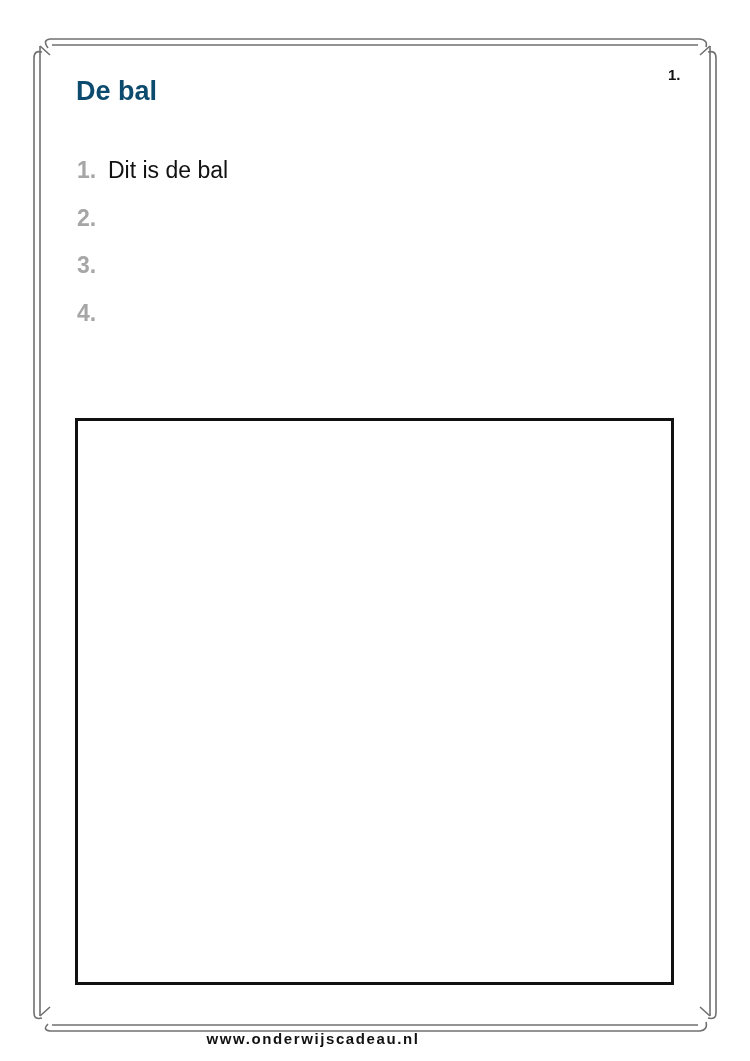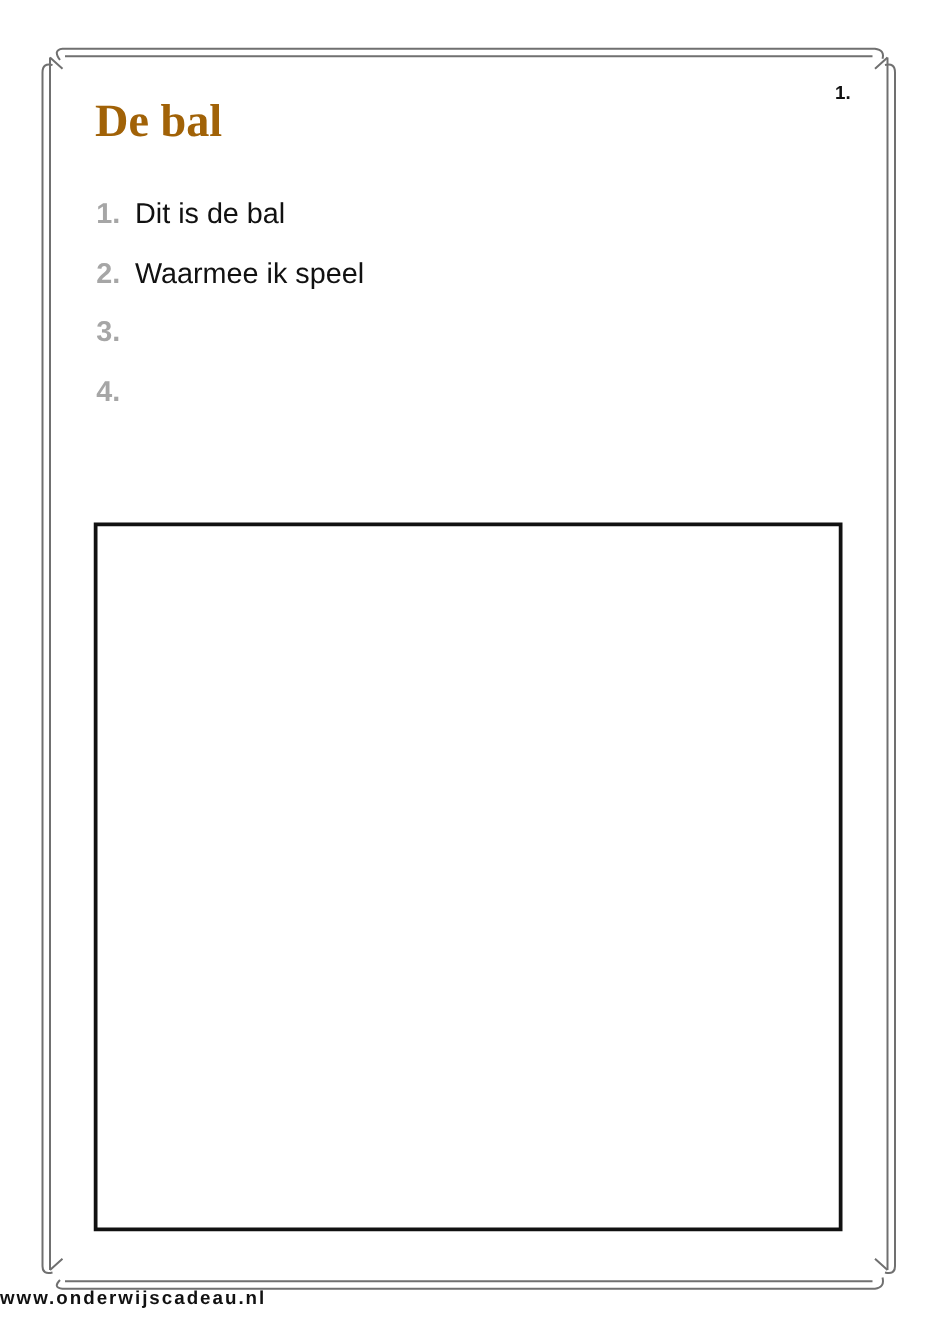--- a/index.html
+++ b/index.html
@@ -1,24 +1,24 @@
 <!DOCTYPE html>
 <html><head>
   <meta charset="utf-8">
   <style>
     html, body { margin: 0; padding: 0; background: #ffffff; }
     body { width: 750px; height: 1061px; position: relative; overflow: hidden; font-family: "Liberation Sans", "DejaVu Sans", sans-serif; }
     .frame-svg { position: absolute; left: 0; top: 0; }
-    .title { position: absolute; left: 76px; top: 76px; font-size: 37px; font-weight: bold; color: #a16207; margin: 0; font-family: Liberation Serif, serif; }
+    .title { position: absolute; left: 76px; top: 76px; font-size: 27px; font-weight: bold; color: #0c4a6e; margin: 0; }
     .page-number { position: absolute; left: 668px; top: 66px; font-size: 15px; font-weight: bold; color: #111; }
     .lines { position: absolute; left: 77px; top: 147px; margin: 0; padding: 0; list-style: none; }
     .line { height: 47.5px; display: flex; align-items: center; font-size: 23px; color: #111; }
     .line .num { color: #a6a6a6; font-weight: bold; width: 31px; }
     .drawing-box { position: absolute; left: 75px; top: 418px; width: 593px; height: 561px; border: 3px solid #111; background: #fff; }
-    .footer { position: absolute; left: 0; width: 626px; top: 1030px; font-size: 15px; font-weight: bold; letter-spacing: 1.6px; color: #111; }
+    .footer { position: absolute; left: 0; width: 626px; top: 1030px; text-align: center; font-size: 15px; font-weight: bold; letter-spacing: 1.6px; color: #111; }
   </style>
 </head>
 <body>
 
 <svg class="frame-svg" width="750" height="1061" viewBox="0 0 750 1061">
   <g fill="none" stroke="#707070" stroke-width="1.6">
 
     <path d="M48 48 Q42 40 50 39 L700 39 Q708 40 706 47 M48 1024 Q42 1030 50 1031 L700 1031 Q708 1030 706 1022"></path>
 
     <path d="M42 52 Q34 50 34 58 L34 1013 Q34 1020 42 1018 M708 52 Q716 50 716 58 L716 1013 Q716 1020 708 1018"></path>
@@ -32,21 +32,20 @@
 <h1 class="title">De bal</h1>
 <div class="page-number">1.</div>
 
 <ol class="lines">
   <li class="line">
     <span class="num">1.</span>
     <span>Dit is de bal</span>
   </li>
   <li class="line">
     <span class="num">2.</span>
-    <span>Waarmee ik speel</span>
   </li>
   <li class="line">
     <span class="num">3.</span>
   </li>
   <li class="line">
     <span class="num">4.</span>
   </li>
 </ol>
 
 <div class="drawing-box"></div>

